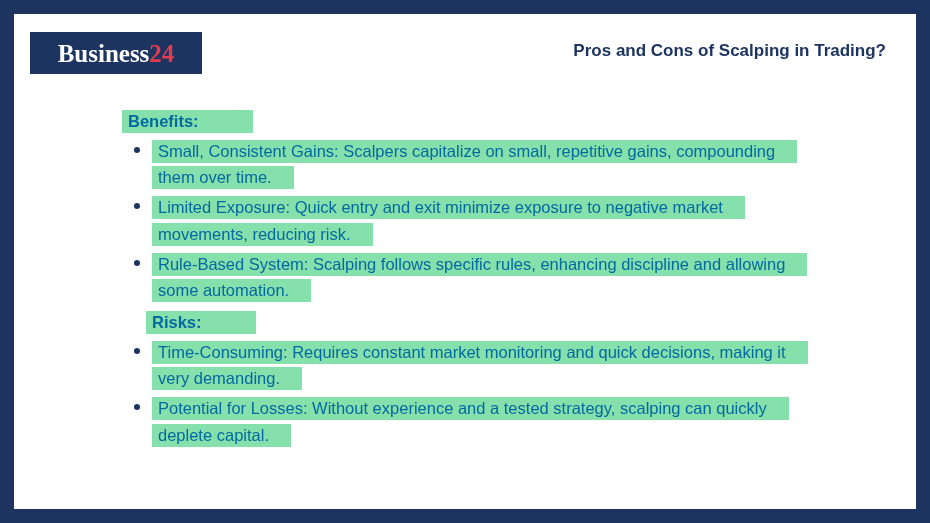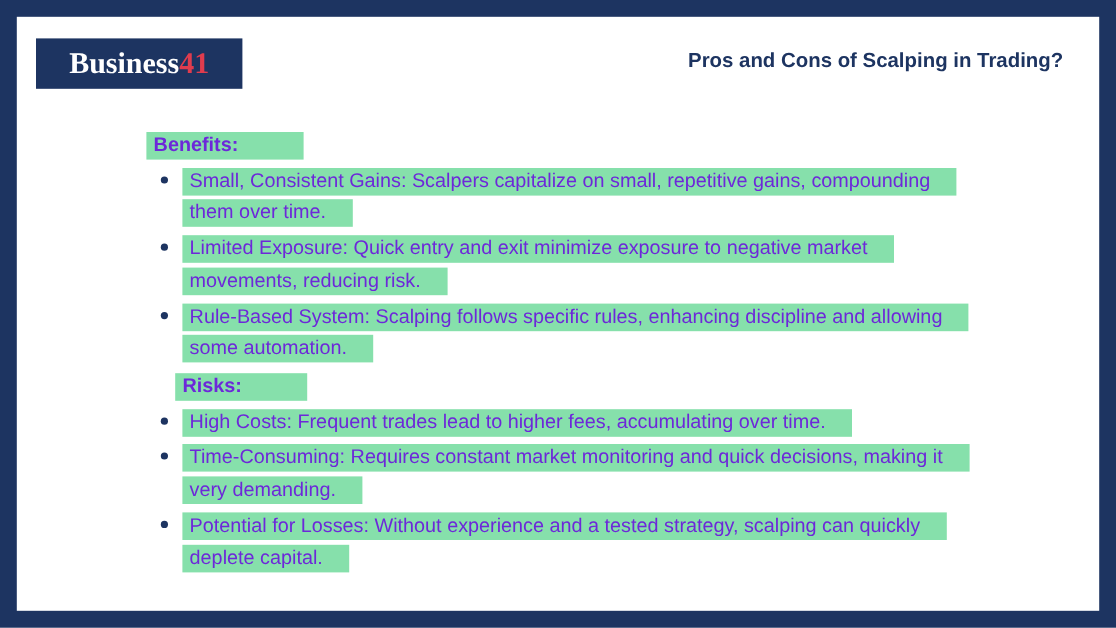--- a/index.html
+++ b/index.html
@@ -61,21 +61,21 @@
     font-weight: bold;
     color: #1d3461;
     white-space: nowrap;
   }
   
   .content {
     padding: 22px 0 0 108px;
   }
   .hl {
     background: #86e0ab;
-    color: #6d28d9;
+    color: #0369a1;
     display: inline;
     padding: 2px 6px 3px 6px;
     box-decoration-break: clone;
     -webkit-box-decoration-break: clone;
     line-height: 1.62;
   }
   .section-head {
     font-size: 16.5px;
     font-weight: bold;
     margin: 0 0 3px 0;
@@ -108,21 +108,21 @@
   .group-risks .section-head { margin-top: 2px; margin-left: 24px; }
 </style>
 </head>
 <body>
 
 <div class="slide-frame">
   <div class="slide-inner">
 
     <div class="header">
       <div class="logo">
-        <span class="logo-text"><span class="logo-business">Business</span><span class="logo-24">41</span></span>
+        <span class="logo-text"><span class="logo-business">Business</span><span class="logo-24">24</span></span>
       </div>
       <div class="slide-title">Pros and Cons of Scalping in Trading?</div>
     </div>
 
     <div class="content">
 
       <div class="group-benefits">
         <div class="section-head"><span class="hl">Benefits:</span></div>
         <ul class="bullets">
           <li>
@@ -138,24 +138,20 @@
             <span class="hl">Rule-Based System: Scalping follows specific rules, enhancing discipline and allowing some automation.</span>
           </li>
         </ul>
       </div>
 
       <div class="group-risks">
         <div class="section-head"><span class="hl">Risks:</span></div>
         <ul class="bullets">
           <li>
             <span class="dot"></span>
-            <span class="hl">High Costs: Frequent trades lead to higher fees, accumulating over time.</span>
-          </li>
-          <li>
-            <span class="dot"></span>
             <span class="hl">Time-Consuming: Requires constant market monitoring and quick decisions, making it very demanding.</span>
           </li>
           <li>
             <span class="dot"></span>
             <span class="hl">Potential for Losses: Without experience and a tested strategy, scalping can quickly deplete capital.</span>
           </li>
         </ul>
       </div>
 
     </div>

